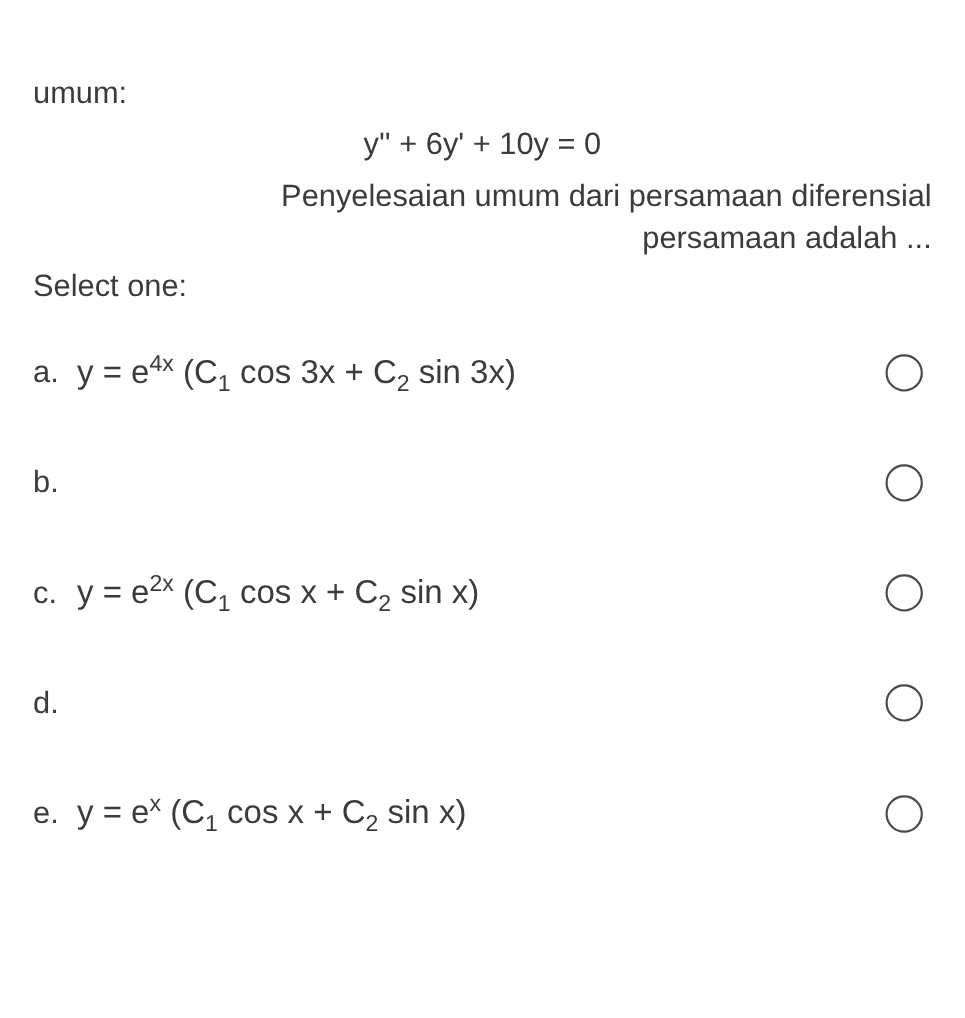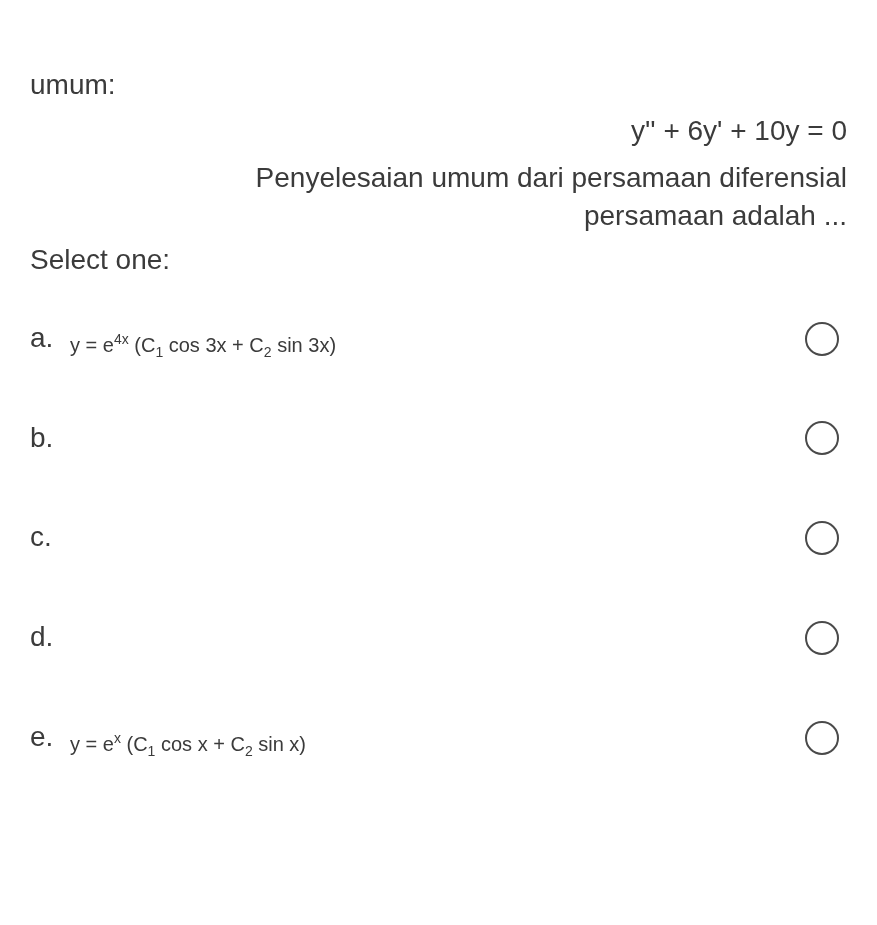--- a/index.html
+++ b/index.html
@@ -14,21 +14,21 @@
       height: 925px;
       padding: 28px 30px;
       color: #3b3b3b;
       font-size: 28px;
       line-height: 1.35;
     }
     .question-text {
       margin-bottom: 6px;
     }
     .equation-center {
-      text-align: right;
+      text-align: center;
       margin: 8px 0 10px 0;
       font-size: 28px;
     }
     .followup {
       margin-bottom: 6px;
       text-align: right;
     }
     .select-one {
       margin-bottom: 40px;
     }
@@ -48,21 +48,21 @@
       display: flex;
       align-items: flex-end;
       gap: 12px;
     }
     .option-letter {
       font-size: 28px;
       min-width: 28px;
       padding-bottom: 2px;
     }
     .option-math {
-      font-size: 20px;
+      font-size: 30px;
       white-space: nowrap;
     }
     .radio-circle {
       width: 34px;
       height: 34px;
       border: 2.5px solid #4a4a4a;
       border-radius: 50%;
       flex-shrink: 0;
       margin-right: 8px;
       background: #fff;
@@ -109,20 +109,21 @@
   <div class="option-row">
     <div class="option-left">
       <span class="option-letter">b.</span>
     </div>
     <div class="radio-circle"></div>
   </div>
 
   <div class="option-row">
     <div class="option-left">
       <span class="option-letter">c.</span>
+      <span class="option-math">y = e<sup>2x</sup> (C<sub>1</sub> cos x + C<sub>2</sub> sin x)</span>
     </div>
     <div class="radio-circle"></div>
   </div>
 
   <div class="option-row">
     <div class="option-left">
       <span class="option-letter">d.</span>
     </div>
     <div class="radio-circle"></div>
   </div>

